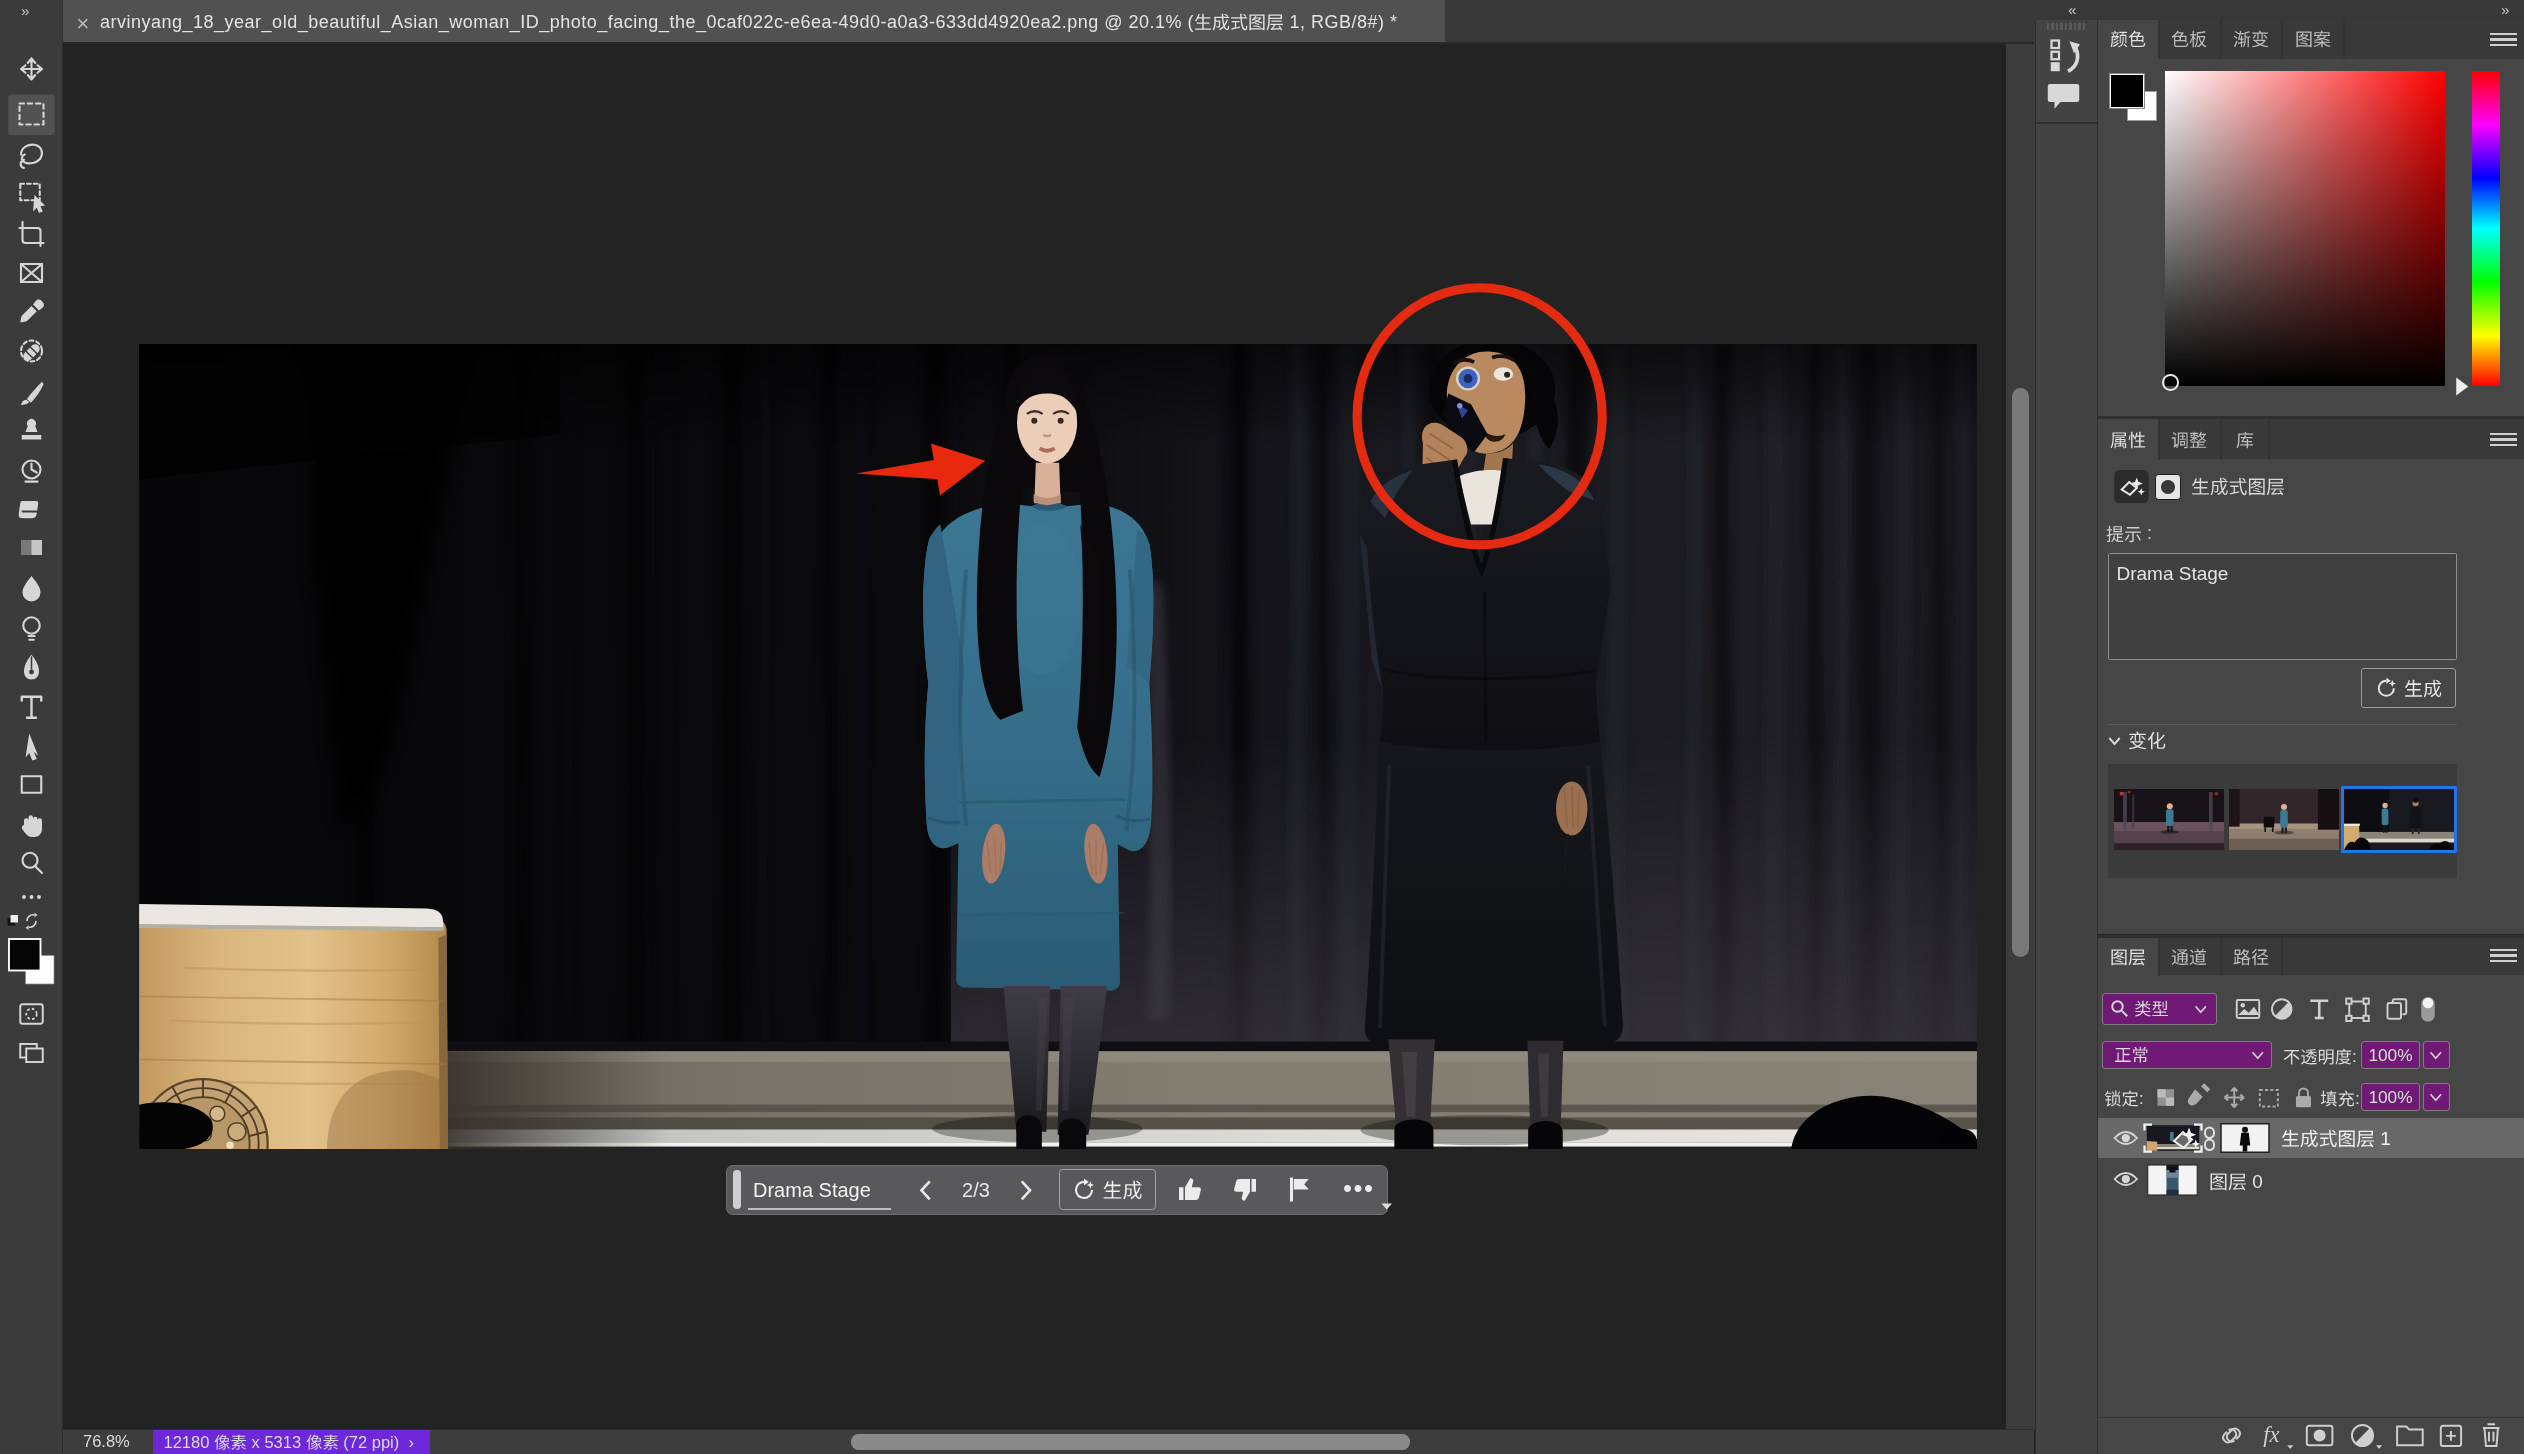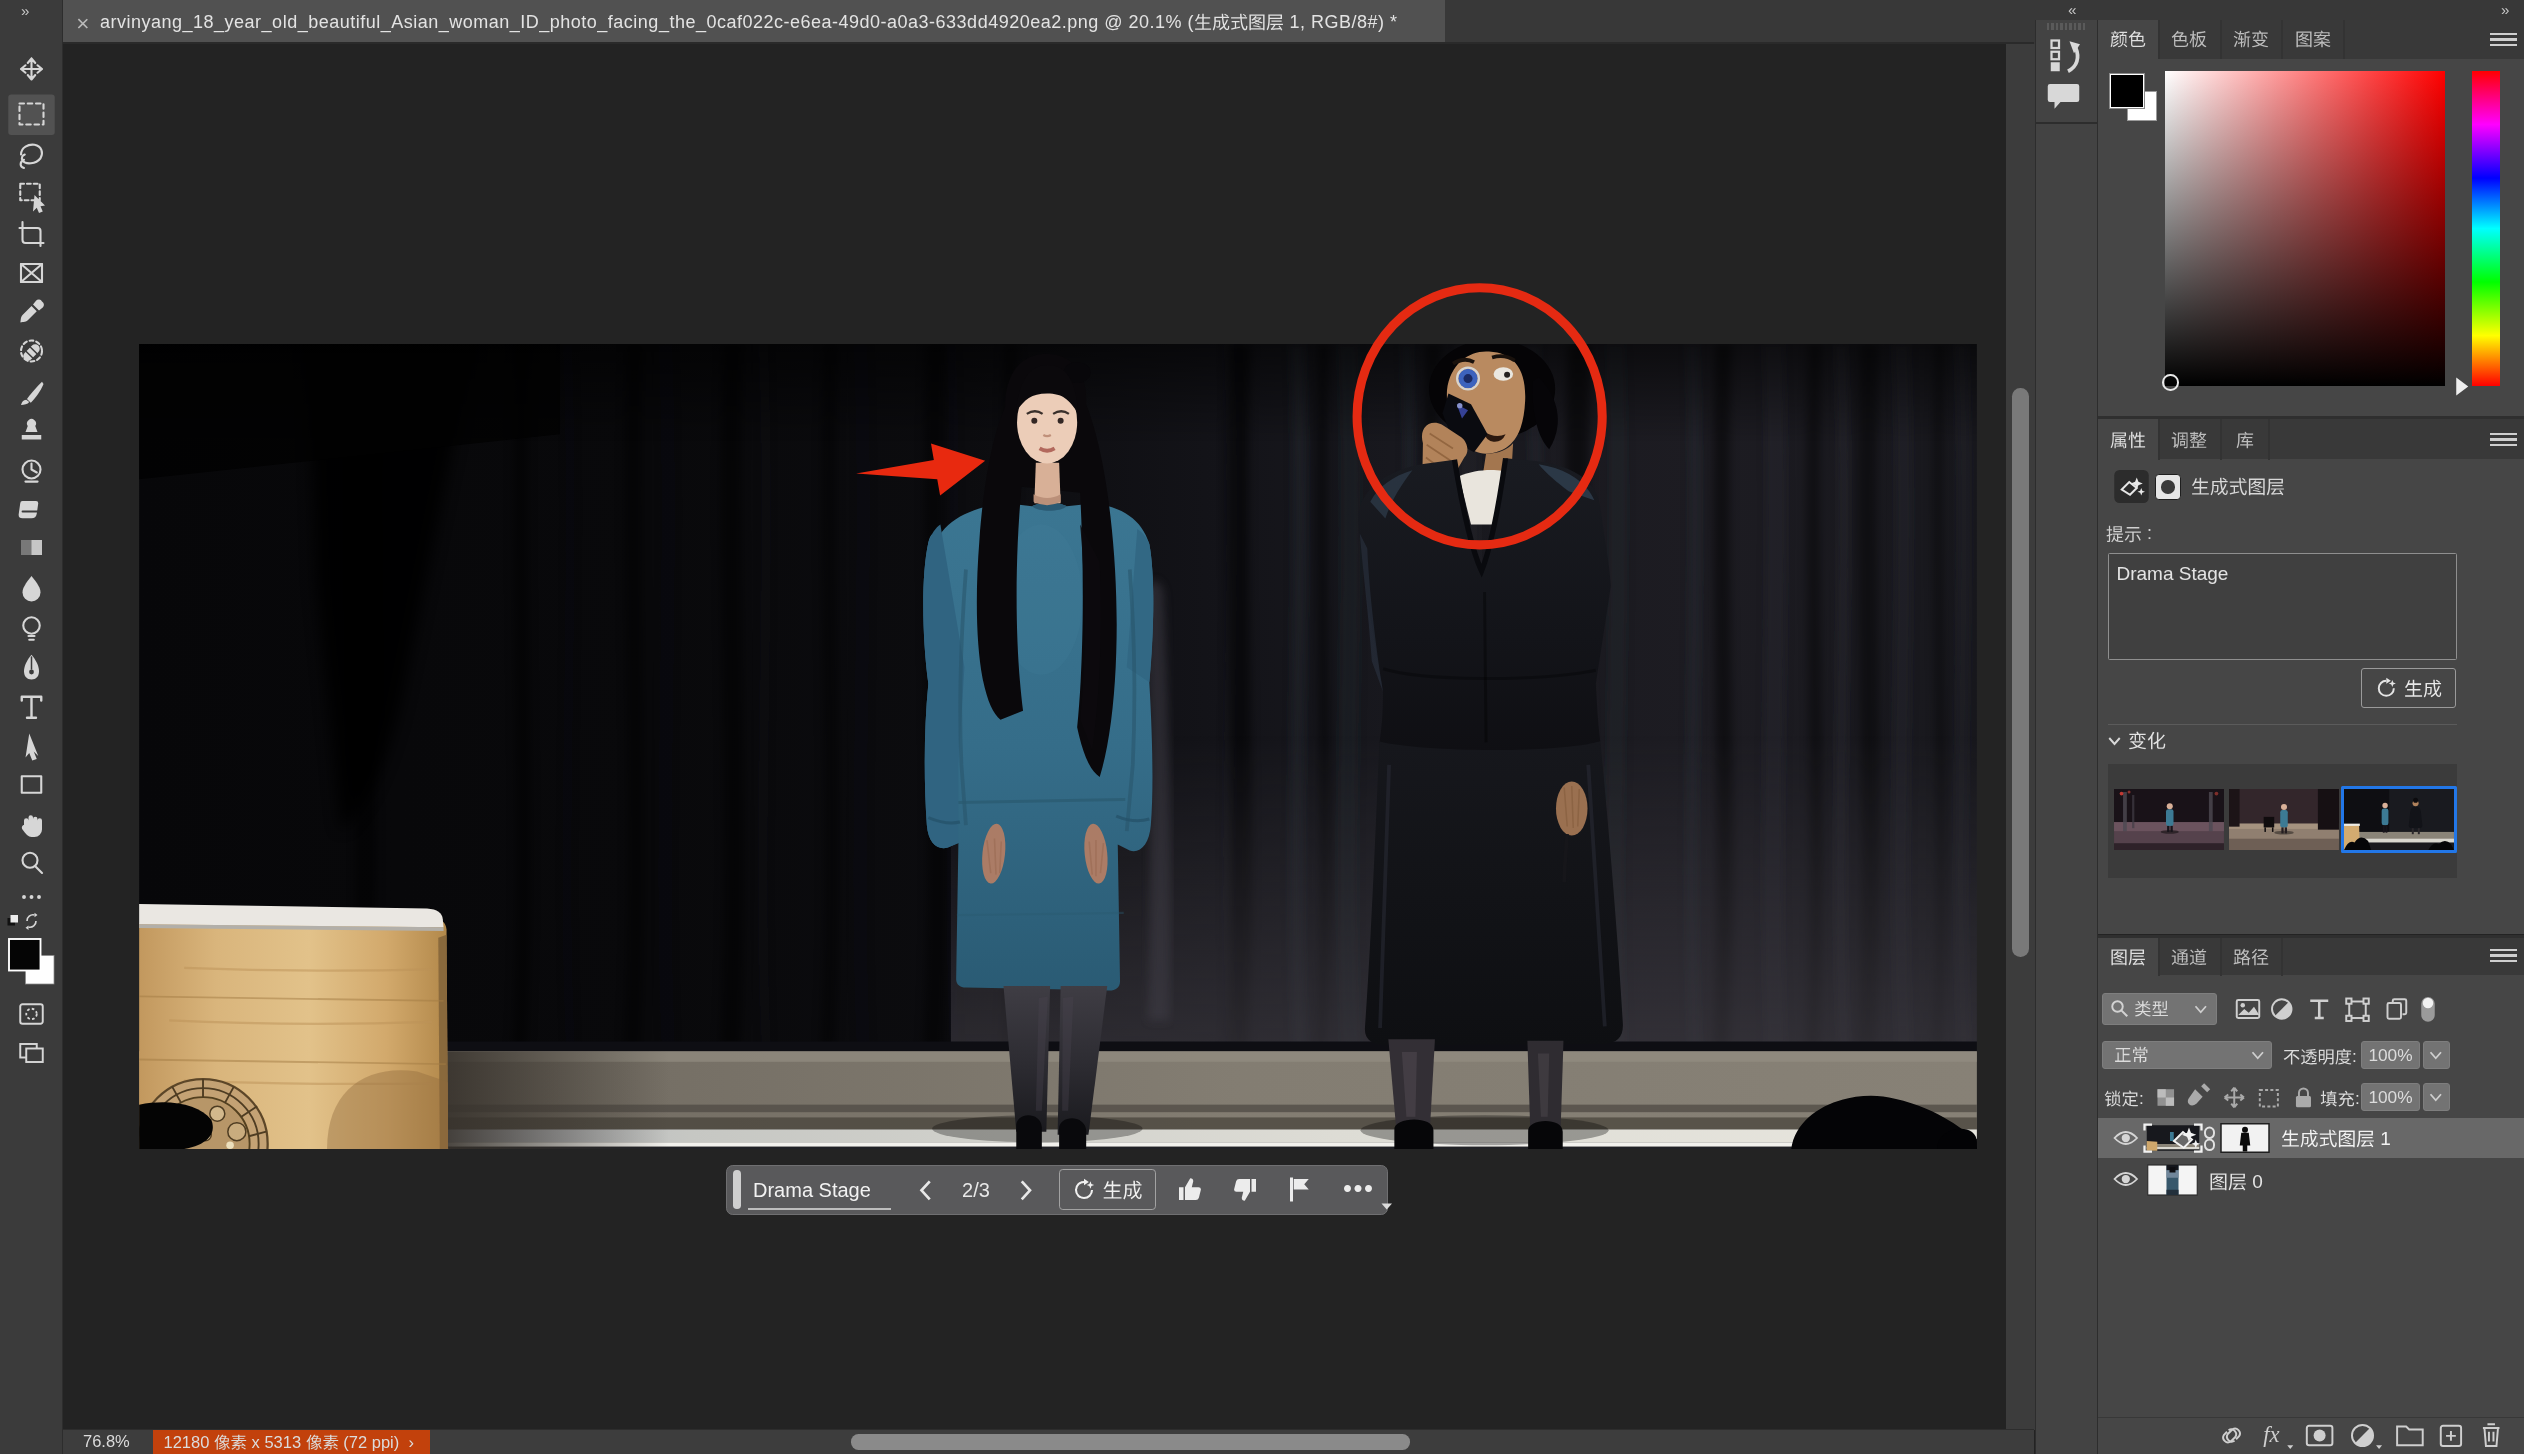--- a/index.html
+++ b/index.html
@@ -1,20 +1,20 @@
 <!DOCTYPE html>
 <html style="font-size:12px"><head><meta charset="utf-8"><style>
 *{margin:0;padding:0;box-sizing:border-box}
 html,body{width:2525px;height:1454px;overflow:hidden;background:#232323;
 font-family:"Liberation Sans",sans-serif;}
 .abs{position:absolute}
 #root{position:relative;width:2525px;height:1454px}
 .pan{background:#464646}
 .tabrow{background:#393939}
-.fld{background:#737373;border:0.8px solid #7e7e7e;border-radius:3px}
+.fld{background:#701a75;border:0.8px solid #7e7e7e;border-radius:3px}
 </style></head><body>
 <div id="root">
 <svg width="0" height="0" style="position:absolute">
       <defs>
         <path id="k0" d="M56 40C68 48 83 60 90 68L96 62C88 54 73 43 62 35ZM7 11V19H51C42 36 24 53 4 62C6 64 8 67 10 69C23 62 36 52 46 40V96H54V30C57 26 59 22 61 19H93V11Z"></path>
         <path id="k1" d="M49 17H67C65 20 63 23 61 25H42C44 22 47 20 49 17ZM49 4C44 12 37 23 26 31C27 32 29 34 30 36C32 34 34 33 36 31V47H51C46 51 39 55 29 58C30 60 32 62 33 63C42 60 49 57 53 53C55 54 56 56 58 58C51 64 38 70 29 73C30 74 32 76 33 78C42 75 53 68 60 62C61 64 62 66 63 68C55 76 40 83 28 87C29 88 31 91 32 92C43 89 56 82 64 74C65 80 64 86 62 88C60 89 59 90 57 90C55 90 53 90 50 89C51 91 52 94 52 96C54 96 57 96 58 96C62 96 64 95 67 92C71 88 73 78 69 67L74 65C78 76 84 85 92 90C93 88 95 86 97 85C89 80 83 72 80 62C84 60 88 58 91 56L86 51C81 54 74 59 68 62C65 57 62 53 58 49L60 47H90V25H68C71 22 74 18 76 14L72 11L71 11H53L56 5ZM42 31H60C60 34 59 37 56 41H42ZM66 31H83V41H64C66 37 66 34 66 31ZM26 4C21 20 12 34 3 44C4 46 6 50 7 52C10 48 13 45 16 41V96H23V29C27 22 30 14 33 6Z"></path>
         <path id="k2" d="M15 57C17 57 20 56 34 55C32 73 28 84 6 90C7 91 9 94 10 96C35 89 40 76 42 55L57 54V83C57 91 60 94 69 94C71 94 82 94 84 94C93 94 95 90 96 74C94 73 90 72 89 71C88 84 88 86 84 86C81 86 72 86 70 86C66 86 65 86 65 83V54L79 53C82 55 84 58 85 60L92 56C86 48 75 38 66 31L60 35C64 38 69 42 73 46L26 48C32 42 39 35 44 27H94V20H7V27H34C28 35 22 43 19 45C17 48 14 49 12 50C13 52 15 56 15 57ZM42 6C46 10 49 16 50 20L58 17C57 14 53 8 50 4Z"></path>
         <path id="k3" d="M87 18C80 29 70 39 60 47V6H52V53C45 58 39 62 32 65C34 66 36 69 38 71C42 68 47 66 52 63V80C52 91 55 94 65 94C67 94 80 94 82 94C93 94 95 88 96 69C94 68 91 67 89 65C88 82 87 87 82 87C79 87 68 87 65 87C61 87 60 86 60 80V57C72 48 85 36 94 23ZM31 4C25 19 15 34 4 44C6 46 8 49 9 51C13 47 17 43 21 38V96H29V26C32 20 36 13 39 6Z"></path>
         <path id="k4" d="M22 25C19 32 14 39 9 44C10 45 13 47 15 48C20 43 26 35 29 27ZM69 29C75 35 82 43 86 48L92 44C88 39 81 31 75 26ZM43 5C45 8 47 11 48 14H7V21H35V51H42V21H58V51H65V21H93V14H57C55 11 53 6 50 3ZM13 54V61H21C27 69 34 75 42 80C31 85 18 88 5 90C6 91 8 94 9 96C23 94 38 90 50 85C62 90 76 94 91 96C92 94 94 91 96 90C82 88 69 85 58 81C68 75 77 67 82 57L78 54L76 54ZM30 61H71C66 67 58 73 50 77C42 73 35 67 30 61Z"></path>
         <path id="k5" d="M38 60C46 62 56 65 61 68L64 63C59 60 49 57 41 56ZM28 73C41 74 59 78 68 82L72 76C62 73 44 69 31 68ZM8 8V96H16V92H84V96H92V8ZM16 85V15H84V85ZM41 17C36 25 28 33 19 38C21 39 23 42 24 43C28 41 31 38 34 36C37 39 40 42 44 45C36 49 26 52 17 53C19 55 20 58 21 60C31 57 41 54 51 48C59 53 69 56 78 58C79 57 81 54 82 53C74 51 65 48 57 45C64 40 71 34 75 27L71 25L70 25H44C45 23 46 21 48 19ZM38 32 38 31H64C61 35 56 38 51 42C46 39 41 35 38 32Z"></path>
@@ -64,21 +64,21 @@
         <use href="#k9" x="400"></use>
       </svg>&nbsp;1, RGB/8#) *</div>
 <div class="abs" style="left:63px;top:42px;width:1971px;height:1.5px;background:#2a2a2a"></div>
 <div class="abs" style="left:21px;top:1.5px;color:#c9c9c9;font-size:15px;letter-spacing:-1.5px">››</div>
 <div class="abs" style="left:2068px;top:0.8px;color:#c9c9c9;font-size:15px;letter-spacing:-1.5px">‹‹</div>
 <div class="abs" style="left:2501px;top:0.8px;color:#c9c9c9;font-size:15px;letter-spacing:-1.5px">››</div>
 <div class="abs" style="left:2006px;top:44px;width:29px;height:1386px;background:#3c3c3c"></div>
 <div class="abs" style="left:2012px;top:388px;width:16.5px;height:569px;background:#797979;border-radius:8.3px"></div>
 <div class="abs" style="left:63px;top:1429px;width:1971px;height:25px;background:#3d3d3d;border-top:0.8px solid #2d2d2d"></div>
 <div class="abs" style="left:83px;top:1429px;height:25px;display:flex;align-items:center;color:#dcdcdc;font-size:16.5px">76.8%</div>
-<div class="abs" style="left:153px;top:1430px;width:277px;height:24px;background:#c2410c;display:flex;align-items:center;color:#dcdcdc;font-size:16.5px">
+<div class="abs" style="left:153px;top:1430px;width:277px;height:24px;background:#6d28d9;display:flex;align-items:center;color:#dcdcdc;font-size:16.5px">
       <span style="margin-left:10.5px">12180&nbsp;</span>
       <svg style="height:16.5px;width:33px;vertical-align:-2.6px;" viewBox="0 0 200 100" fill="#dcdcdc">
         <use href="#k1" x="0"></use>
         <use href="#k28" x="100"></use>
       </svg>
       <span>&nbsp;x 5313&nbsp;</span>
       <svg style="height:16.5px;width:33px;vertical-align:-2.6px;" viewBox="0 0 200 100" fill="#dcdcdc">
         <use href="#k1" x="0"></use>
         <use href="#k28" x="100"></use>
       </svg>

